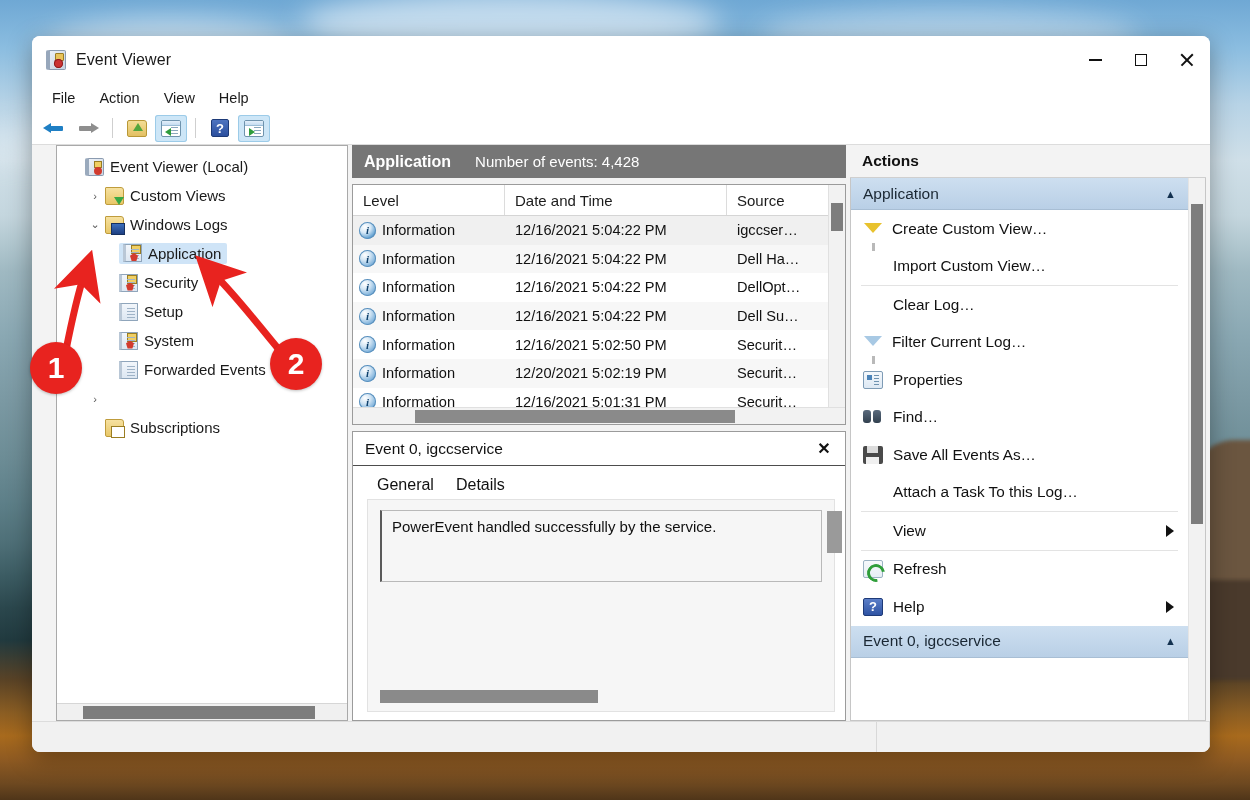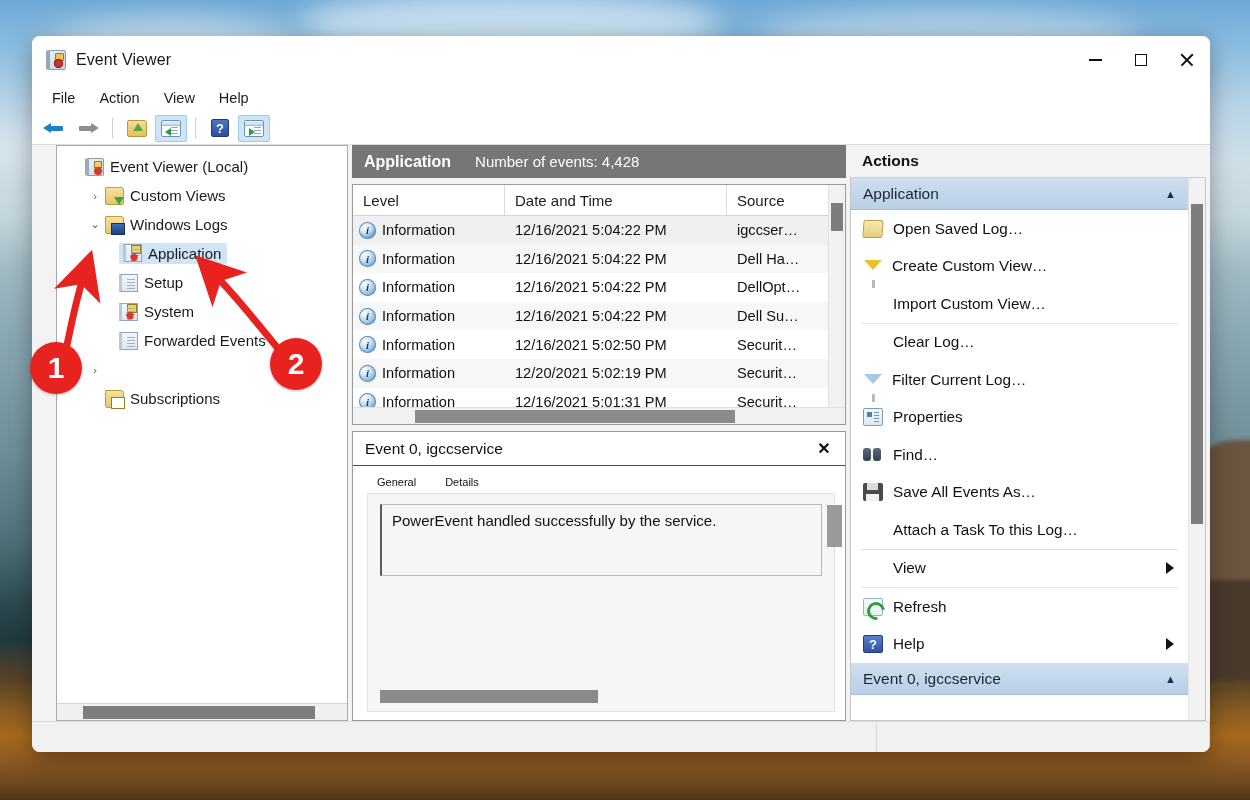--- a/index.html
+++ b/index.html
@@ -498,23 +498,23 @@
   .detail-close {
     margin-left: auto;
     width: 22px; height: 22px;
     display: flex; align-items: center; justify-content: center;
     font-size: 16px; font-weight: bold; color: #111;
     cursor: default;
   }
   .tabstrip {
     display: flex;
     padding: 6px 0 0 14px;
-    gap: 9px;
+    gap: 2px;
     flex: none;
-    font-size: 11px;
+    font-size: 16px;
   }
   .tab {
     padding: 4px 10px 5px 10px;
     color: #111;
     cursor: default;
     background: transparent;
   }
   .tab.active { background: #ffffff; }
   .detail-inner {
     margin: 0 10px 8px 14px;
@@ -835,20 +835,31 @@
               <span class="ico ico-log alert">
                   <i class="ln"></i>
                   <i class="ln"></i>
                   <i class="ln"></i>
                   <i class="ln"></i>
                 </span>
               <span class="tlabel">Application</span>
             </span>
           </div>
 
+          <div class="tree-row" style="padding-left:62px">
+            <span class="tlabel-wrap">
+              <span class="ico ico-log alert">
+                  <i class="ln"></i>
+                  <i class="ln"></i>
+                  <i class="ln"></i>
+                  <i class="ln"></i>
+                </span>
+              <span class="tlabel">Security</span>
+            </span>
+          </div>
 
           <div class="tree-row" style="padding-left:62px">
             <span class="tlabel-wrap">
               <span class="ico ico-log">
                   <i class="ln"></i>
                   <i class="ln"></i>
                   <i class="ln"></i>
                   <i class="ln"></i>
                 </span>
               <span class="tlabel">Setup</span>
@@ -1006,24 +1017,20 @@
       <div id="actions-pane">
         <div class="actions-title">Actions</div>
         <div class="actions-scrollwrap">
           <div class="actions-inner">
 
             <div class="grp-header">
               <span>Application</span>
               <span class="chev">▲</span>
             </div>
 
-            <div class="act-item">
-              <span class="act-ico ai-open"></span>
-              <span>Open Saved Log…</span>
-            </div>
 
             <div class="act-item">
               <span class="act-ico ai-filter"></span>
               <span>Create Custom View…</span>
             </div>
 
             <div class="act-item">
               <span class="act-ico blank"></span>
               <span>Import Custom View…</span>
             </div>

